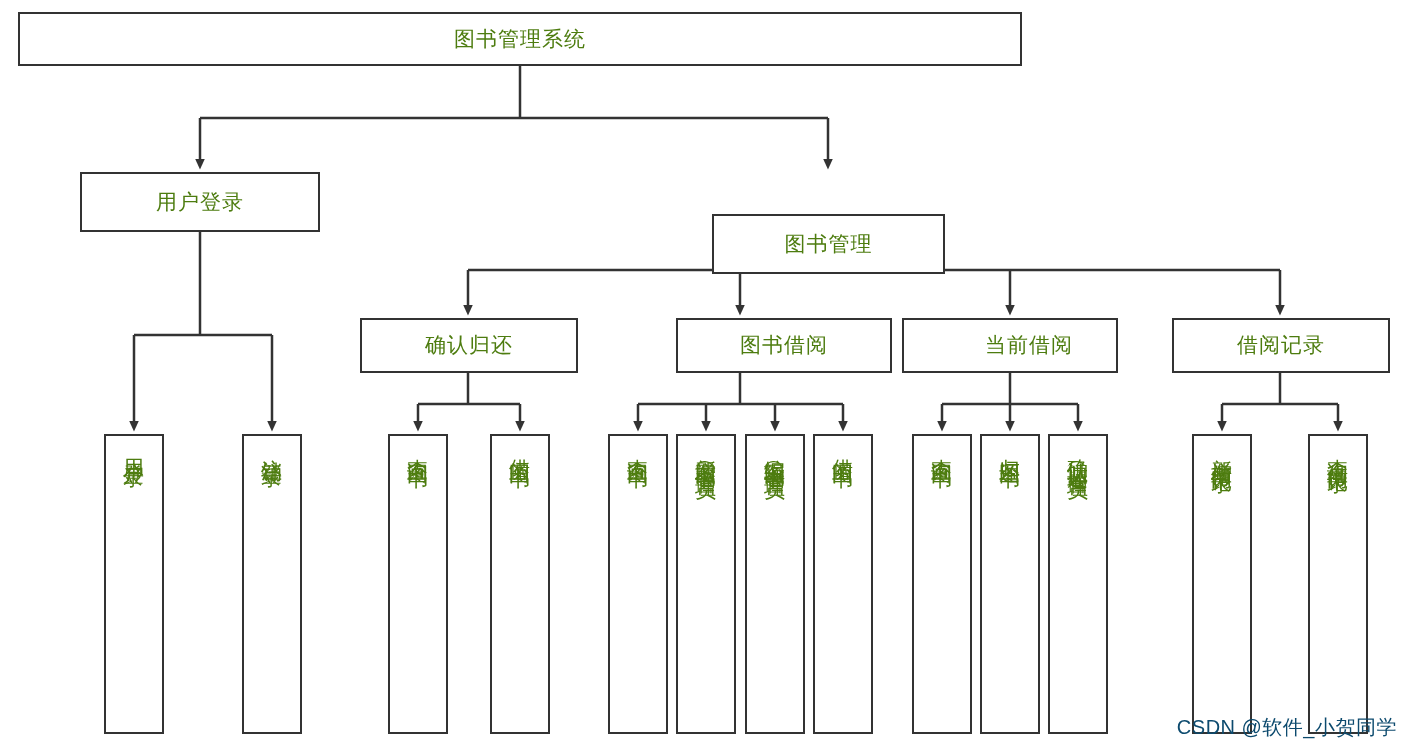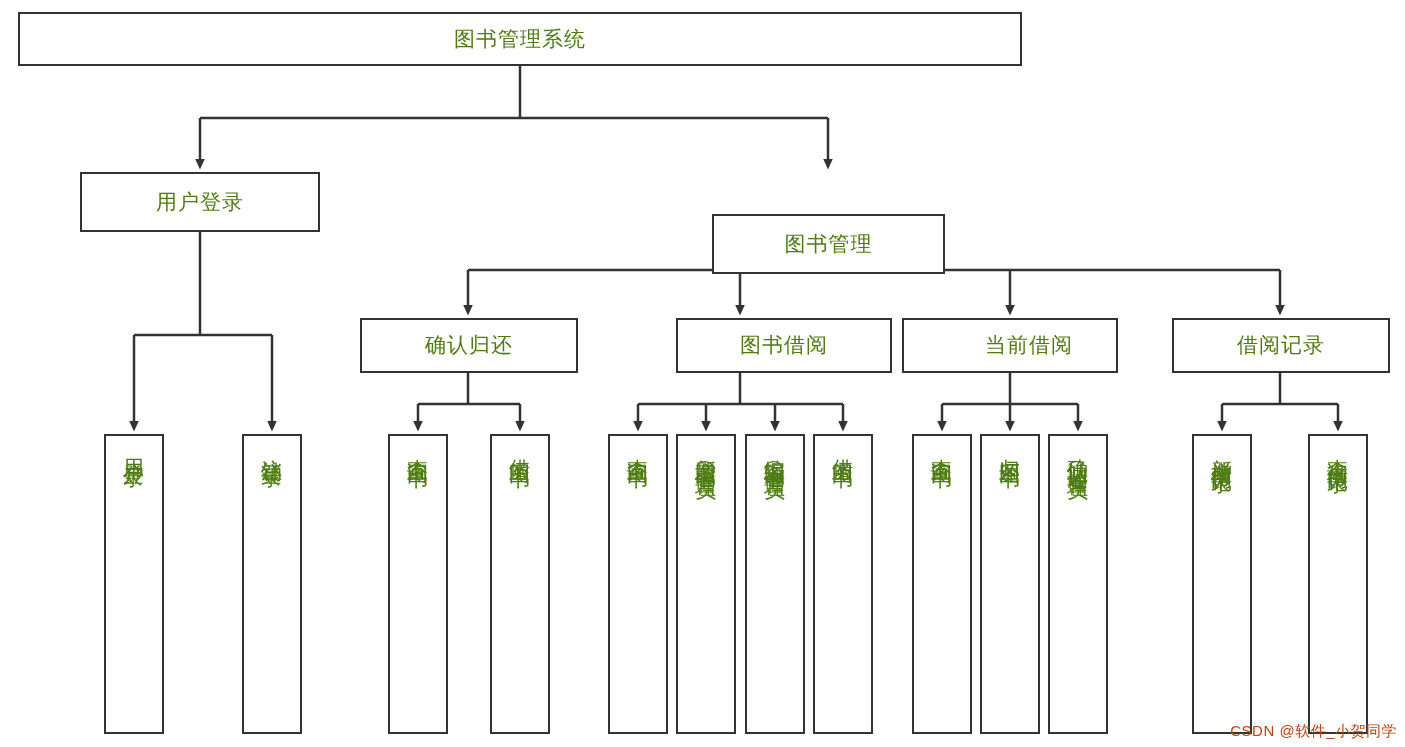--- a/index.html
+++ b/index.html
@@ -60,22 +60,22 @@
     text-orientation: upright;
     font-size: 21px;
     letter-spacing: 3px;
     line-height: 1;
     white-space: nowrap;
   }
   .watermark {
     position: absolute;
     right: 8px;
     bottom: 6px;
-    font-size: 15px;
-    color: #c2410c;
+    font-size: 20px;
+    color: #0c4a6e;
     letter-spacing: 0.5px;
     z-index: 5;
     white-space: nowrap;
   }
 </style>
 </head>
 <body>
 
 <div id="diagram-root">
 

